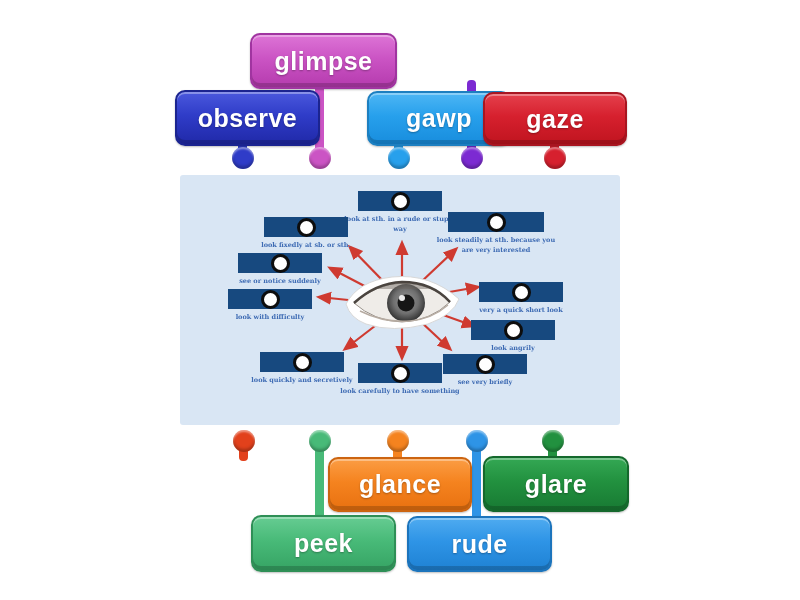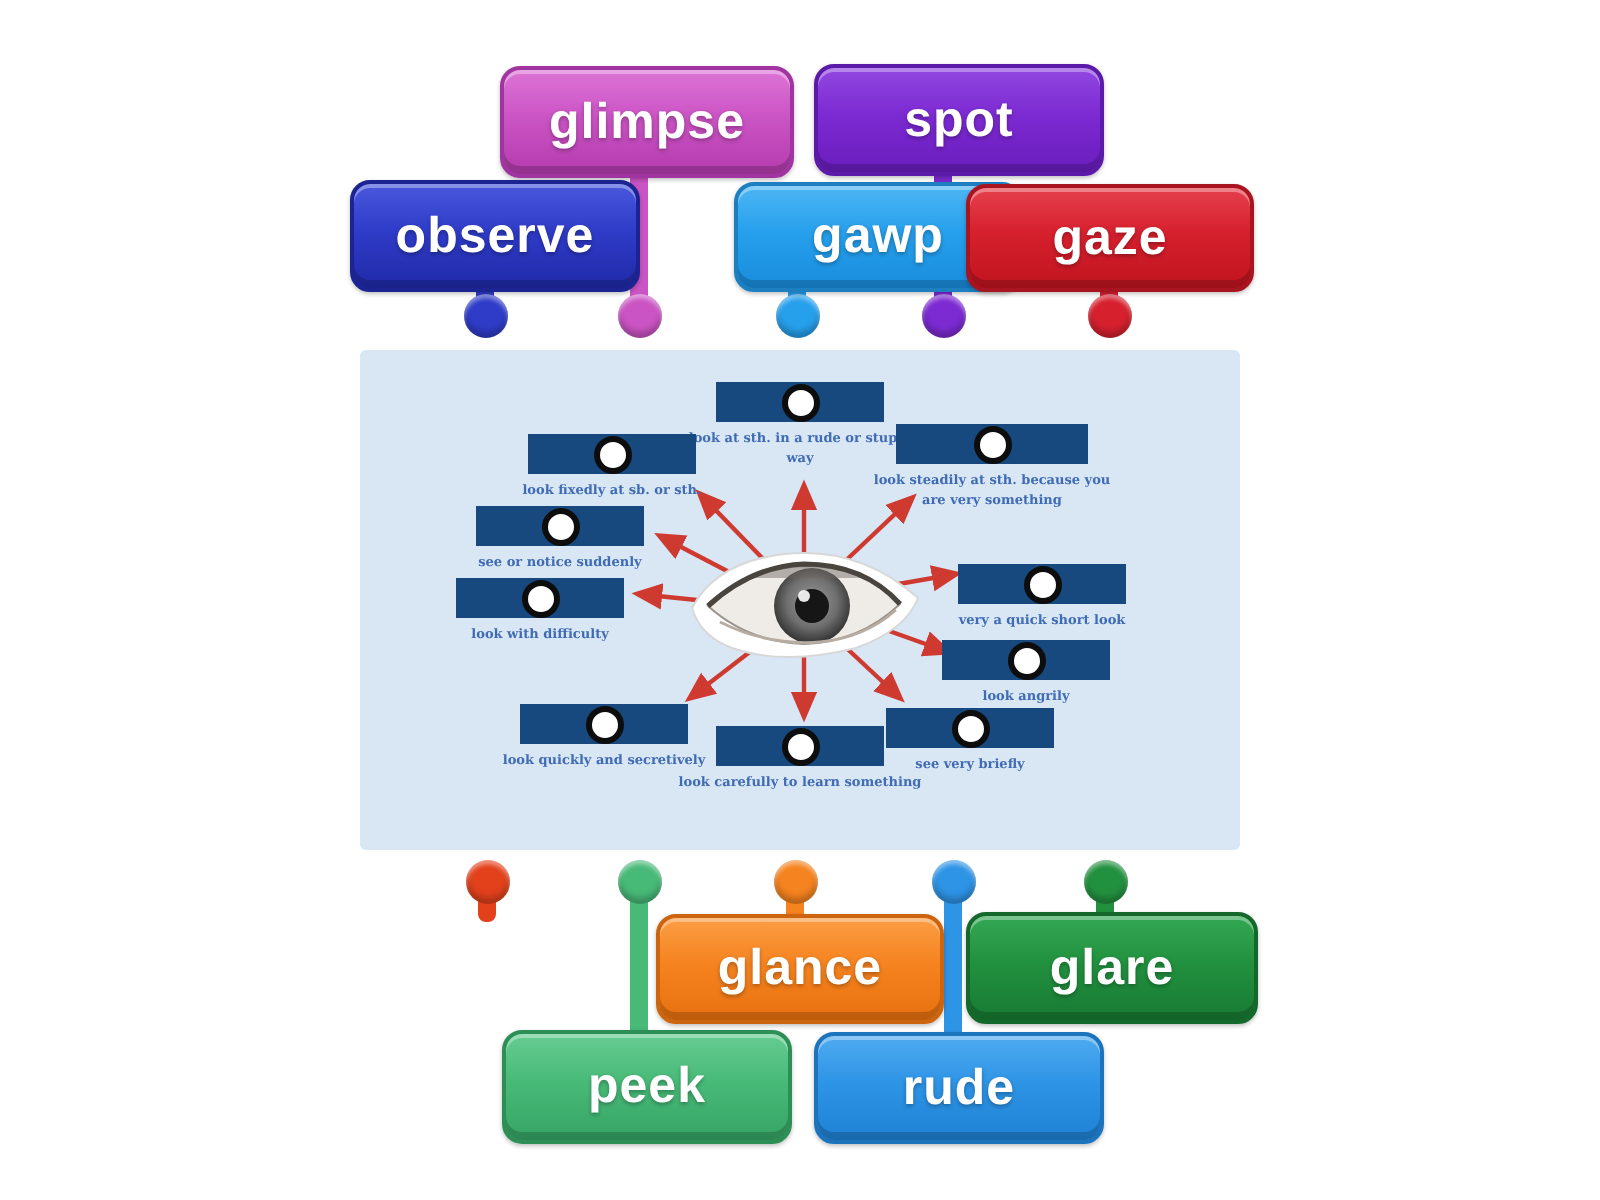--- a/index.html
+++ b/index.html
@@ -74,23 +74,20 @@
   <div class="stem s-glare" style="left:548px;top:445px;height:15px"></div>
   <div class="dot s-peer" style="left:233px;top:430px"></div>
   <div class="dot s-peek" style="left:309px;top:430px"></div>
   <div class="dot s-glance" style="left:387px;top:430px"></div>
   <div class="dot s-stare" style="left:466px;top:430px"></div>
   <div class="dot s-glare" style="left:542px;top:430px"></div>
 
   <div class="chip c-glimpse" style="left:250px;top:33px;width:143px;height:52px">
     <span class="chip-text">glimpse</span>
   </div>
-  <div class="chip c-spot" style="left:407px;top:32px;width:141px;height:52px">
-    <span class="chip-text">spot</span>
-  </div>
   <div class="chip c-observe" style="left:175px;top:90px;width:141px;height:52px">
     <span class="chip-text">observe</span>
   </div>
   <div class="chip c-gawp" style="left:329px;top:91px;width:140px;height:51px">
     <span class="chip-text">gawp</span>
   </div>
   <div class="chip c-gaze" style="left:483px;top:92px;width:140px;height:50px">
     <span class="chip-text">gaze</span>
   </div>
 
@@ -157,21 +154,21 @@
       <div class="tbox">
         <span class="tcircle"></span>
       </div>
       <div class="tdesc">look at sth. in a rude or stupid way</div>
     </div>
 
     <div class="target" style="left:268px;top:37px">
       <div class="tbox wide">
         <span class="tcircle"></span>
       </div>
-      <div class="tdesc">look steadily at sth. because you are very something</div>
+      <div class="tdesc">look steadily at sth. because you are very interested</div>
     </div>
 
     <div class="target" style="left:84px;top:42px">
       <div class="tbox">
         <span class="tcircle"></span>
       </div>
       <div class="tdesc">look fixedly at sb. or sth.</div>
     </div>
 
     <div class="target" style="left:58px;top:78px">
@@ -206,21 +203,21 @@
       <div class="tbox">
         <span class="tcircle"></span>
       </div>
       <div class="tdesc">look quickly and secretively</div>
     </div>
 
     <div class="target" style="left:178px;top:188px">
       <div class="tbox">
         <span class="tcircle"></span>
       </div>
-      <div class="tdesc">look carefully to learn something</div>
+      <div class="tdesc">look carefully to have something</div>
     </div>
 
     <div class="target" style="left:263px;top:179px">
       <div class="tbox">
         <span class="tcircle"></span>
       </div>
       <div class="tdesc">see very briefly</div>
     </div>
 
   </div>

